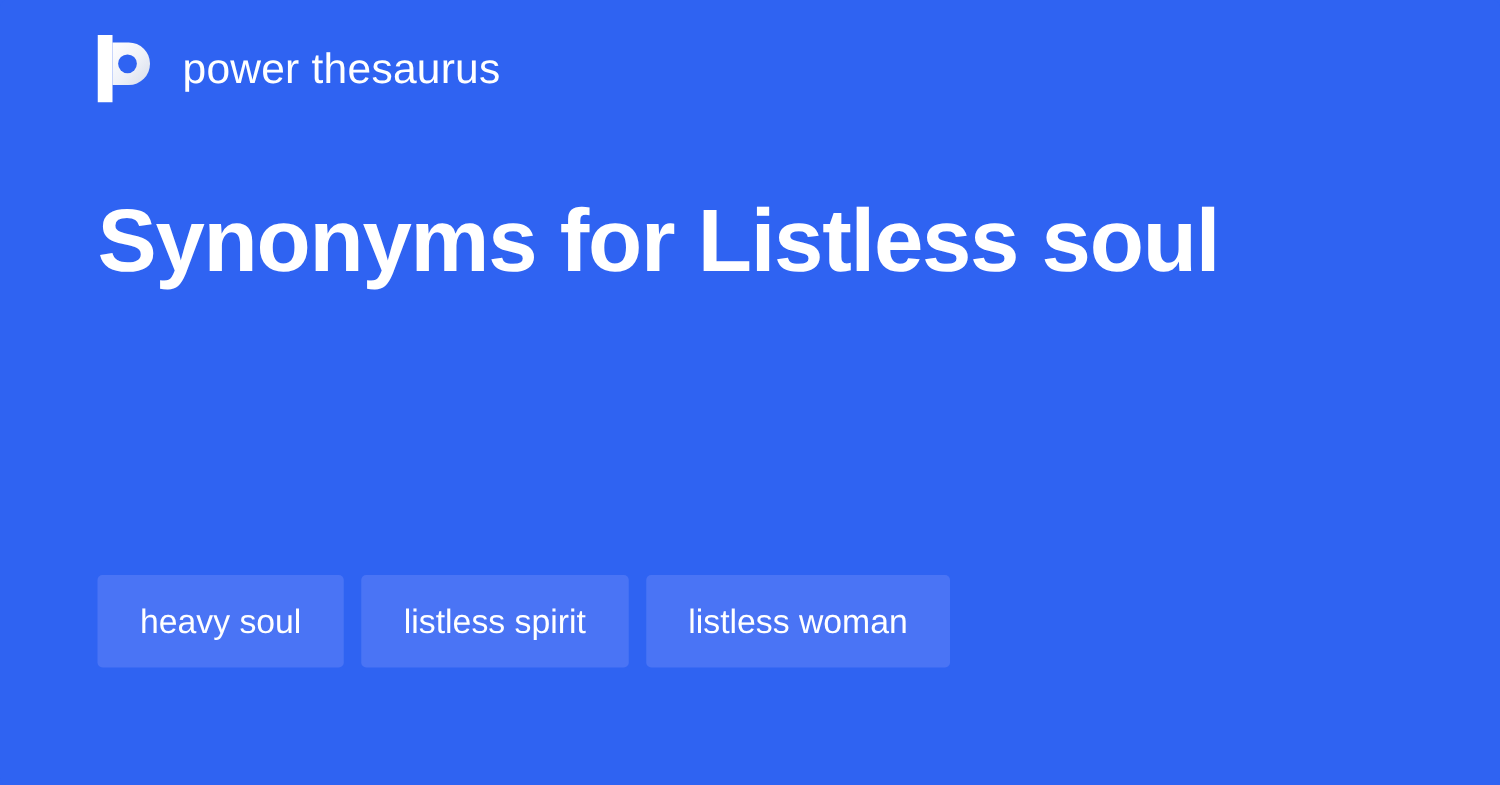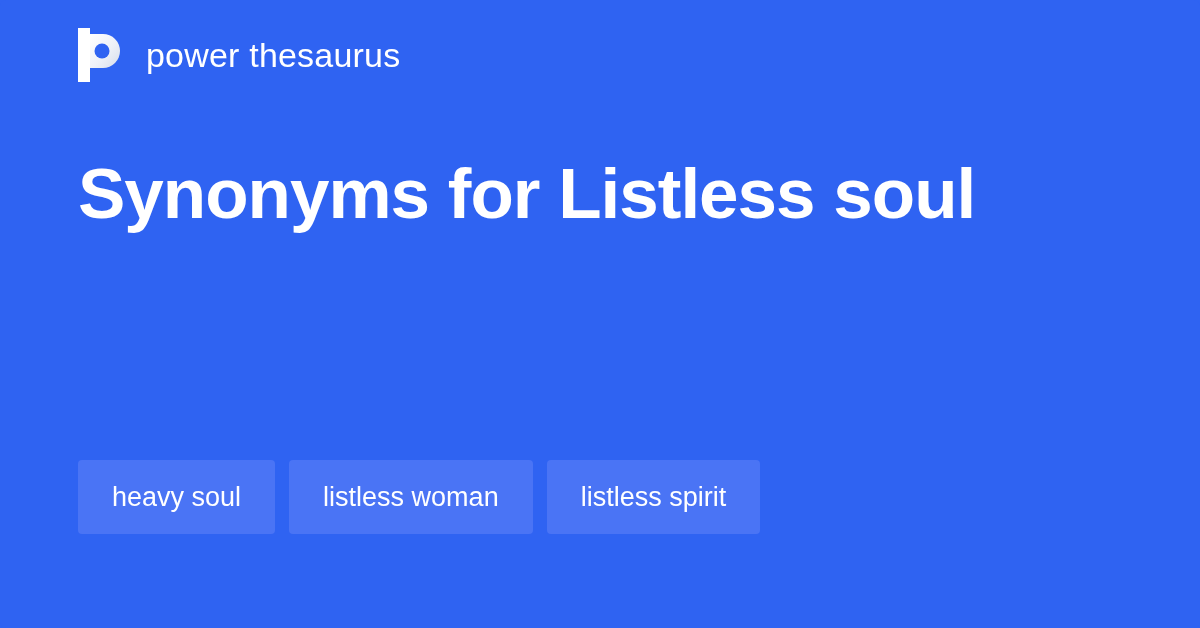--- a/index.html
+++ b/index.html
@@ -110,17 +110,17 @@
       <path d="M12 6 h13 a17 17 0 0 1 0 34 h-13 z" fill="url(#bowlGrad)"></path>
       <circle cx="24" cy="23" r="7.5" fill="#2f63f2"></circle>
     </svg>
     <div class="brand-name">power thesaurus</div>
   </div>
 
   <h1 class="headline">Synonyms for Listless soul</h1>
 
   <div class="chips">
     <span class="chip">heavy soul</span>
+    <span class="chip">listless spirit</span>
     <span class="chip">listless woman</span>
-    <span class="chip">listless spirit</span>
   </div>
 
 </div>
 
 </body></html>

